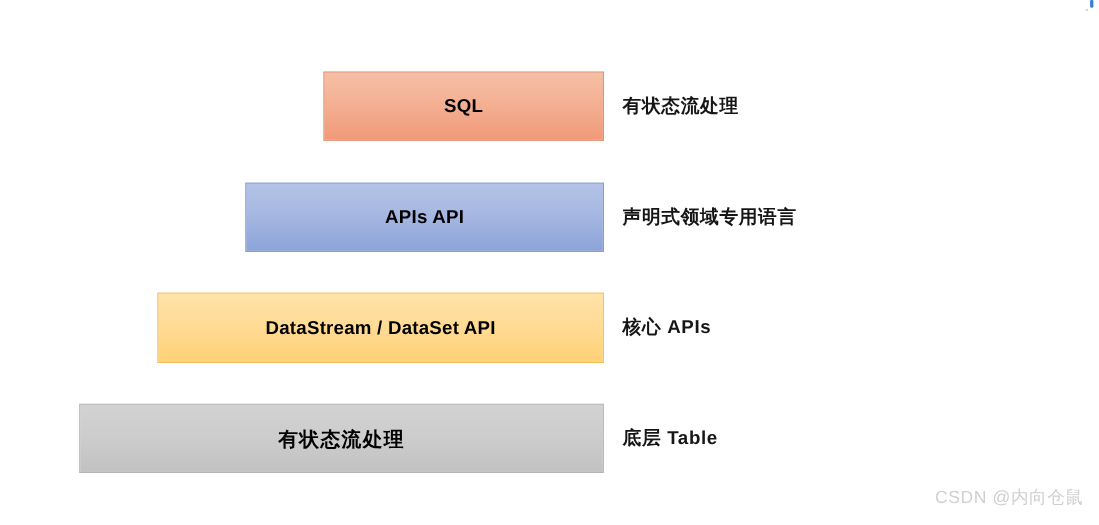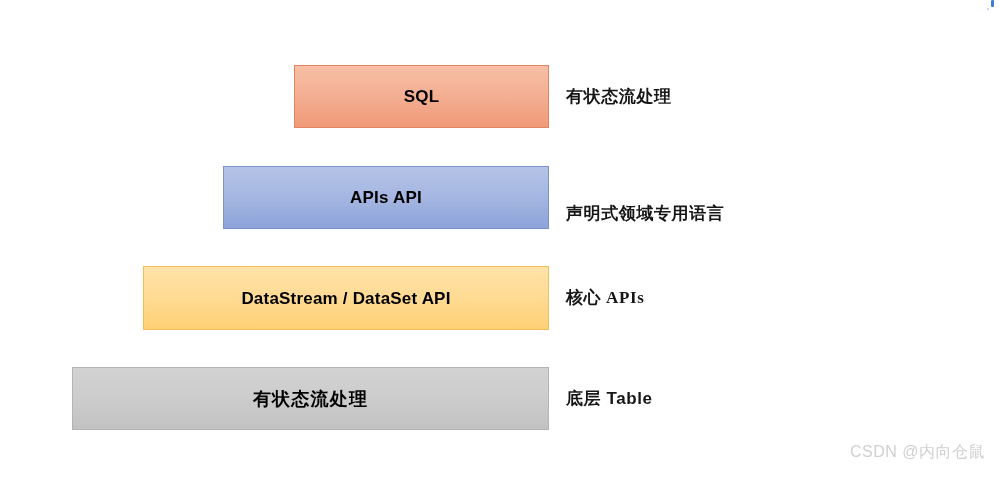--- a/index.html
+++ b/index.html
@@ -124,28 +124,28 @@
       <span class="box-label">SQL</span>
     </div>
   </div>
   <div class="layer-annotation" style="left:566px; top:88px;">有状态流处理</div>
 
   <div class="layer-row" style="left:223px; top:166px; width:326px; height:63px;">
     <div class="layer-box box-table" style="width:326px; height:63px;">
       <span class="box-label">APIs API</span>
     </div>
   </div>
-  <div class="layer-annotation" style="left:566px; top:189px;margin-top:16px;">声明式领域专用语言</div>
+  <div class="layer-annotation" style="left:566px; top:189px;">声明式领域专用语言</div>
 
   <div class="layer-row" style="left:143px; top:266px; width:406px; height:64px;padding-left:16px;">
     <div class="layer-box box-datastream" style="width:406px; height:64px;">
       <span class="box-label">DataStream / DataSet API</span>
     </div>
   </div>
-  <div class="layer-annotation" style="left:566px; top:289px;font-family:Liberation Serif, serif;">核心 APIs</div>
+  <div class="layer-annotation" style="left:566px; top:289px;">核心 APIs</div>
 
   <div class="layer-row" style="left:72px; top:367px; width:477px; height:63px;">
     <div class="layer-box box-stateful cjk" style="width:477px; height:63px;align-items:center;">
       <span class="box-label">有状态流处理</span>
     </div>
   </div>
   <div class="layer-annotation" style="left:566px; top:390px;">底层 Table</div>
 
   <div id="watermark">CSDN @内向仓鼠</div>
 

